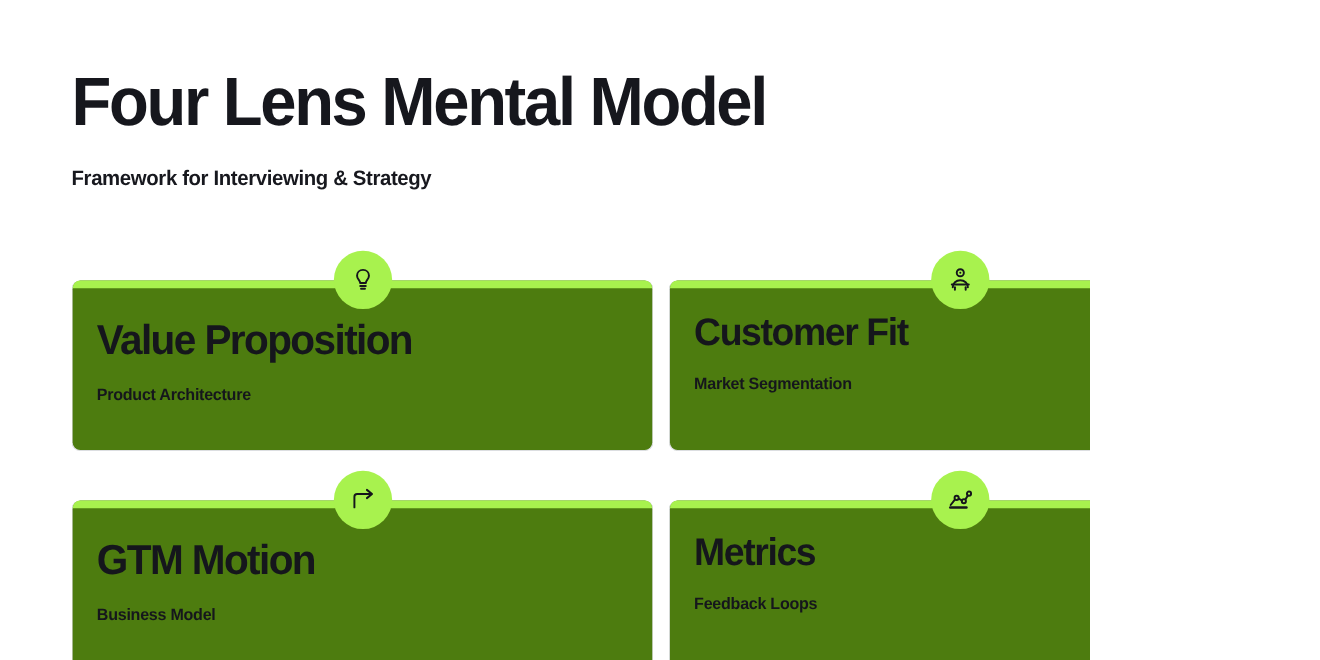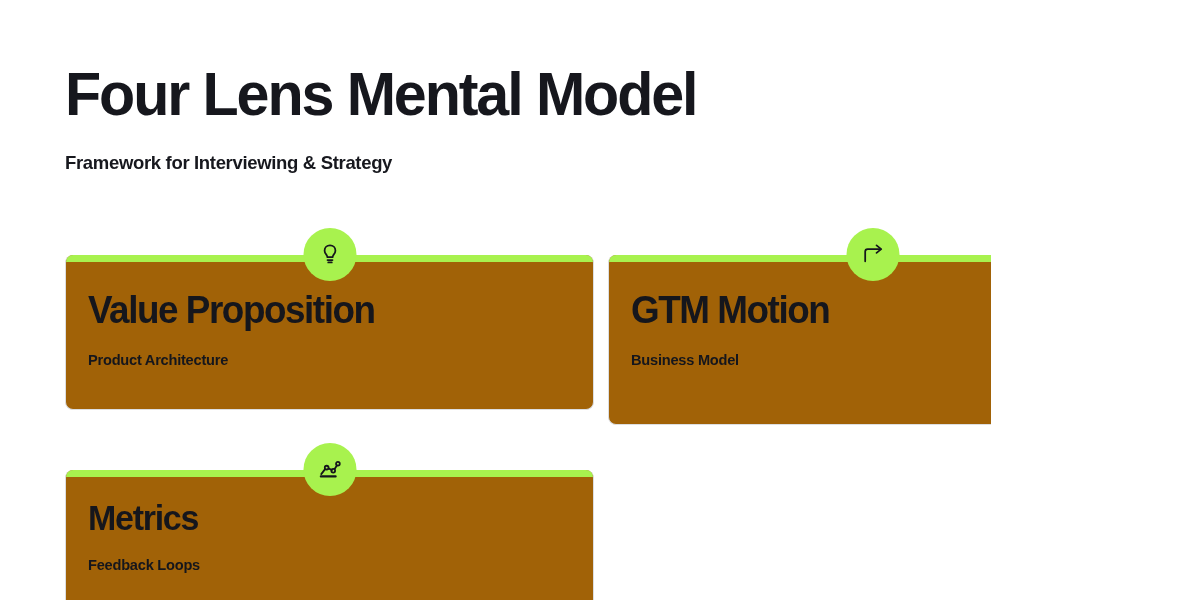--- a/index.html
+++ b/index.html
@@ -66,21 +66,21 @@
     column-gap: 14px;
     row-gap: 45px;
   }
 
   .card-wrap {
     position: relative;
   }
 
   .card {
     position: relative;
-    background: #a16207;
+    background: #4d7c0f;
     border: 1px solid #dcdee1;
     border-top: none;
     border-radius: 8px;
     height: 155px;
     padding: 36px 0 12px 22px;
     overflow: visible;
   }
 
   .card-topbar {
     position: absolute;
@@ -170,20 +170,37 @@
       </div>
       <div class="icon-badge">
         <svg viewBox="0 0 24 24" aria-hidden="true">
           <path d="M12 3.2c-3.1 0-5.2 2.3-5.2 5.1 0 1.9 1.1 3.2 1.9 4.2.5.7.8 1.2.8 2.1h5c0-.9.3-1.4.8-2.1.8-1 1.9-2.3 1.9-4.2 0-2.8-2.1-5.1-5.2-5.1z"></path>
           <path d="M9.6 17.3h4.8"></path>
           <path d="M10.3 19.6h3.4"></path>
         </svg>
       </div>
     </div>
 
+    <div class="card-wrap col2 row1">
+      <div class="card">
+        <div class="card-topbar"></div>
+        <div class="card-title">Customer Fit</div>
+        <div class="card-sub">Market Segmentation</div>
+      </div>
+      <div class="icon-badge">
+        <svg viewBox="0 0 24 24" aria-hidden="true">
+          <circle cx="12" cy="5.7" r="3.1"></circle>
+          <circle cx="12" cy="5.7" r="0.9" fill="#15161c" stroke="none"></circle>
+          <path d="M5.4 18.4c0-3.5 2.9-6.2 6.6-6.2s6.6 2.7 6.6 6.2"></path>
+          <path d="M4.6 15.9h14.8"></path>
+          <path d="M7.3 18.4v2.1"></path>
+          <path d="M16.7 18.4v2.1"></path>
+        </svg>
+      </div>
+    </div>
 
     <div class="card-wrap col1 row2">
       <div class="card">
         <div class="card-topbar"></div>
         <div class="card-title">GTM Motion</div>
         <div class="card-sub">Business Model</div>
       </div>
       <div class="icon-badge">
         <svg viewBox="0 0 24 24" aria-hidden="true">
           <path d="M4.5 18.5V9.2a2.4 2.4 0 0 1 2.4-2.4h12.2"></path>

